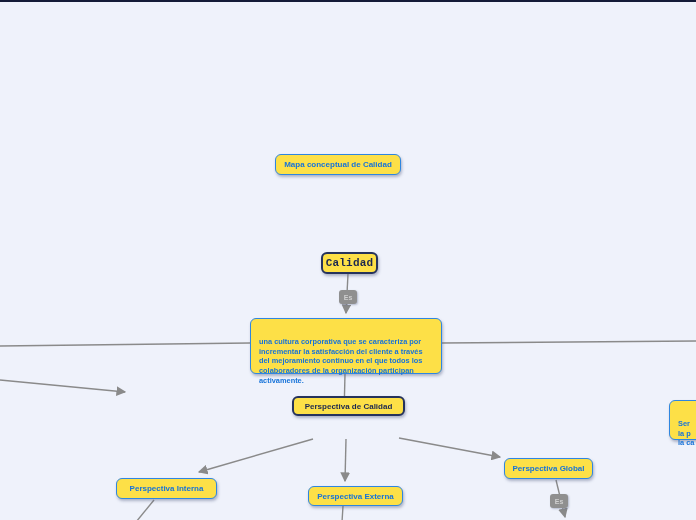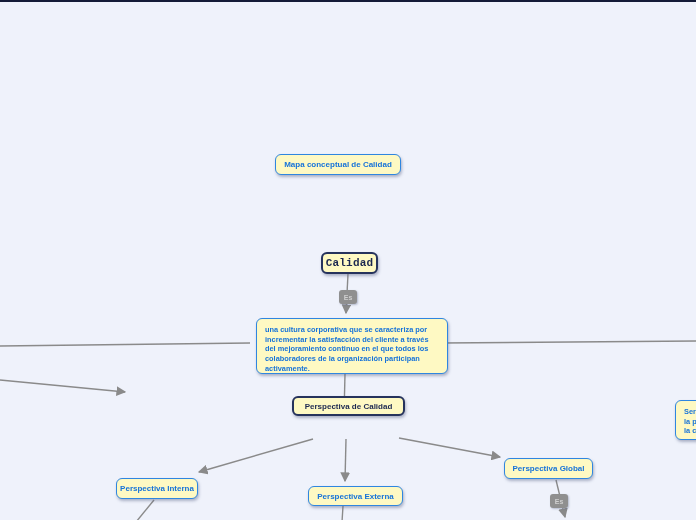--- a/index.html
+++ b/index.html
@@ -16,21 +16,21 @@
     border-top: 2px solid #141b38;
     box-sizing: border-box;
   }
   #edges {
     position: absolute;
     left: 0; top: 0;
     width: 696px; height: 520px;
   }
   .node {
     position: absolute;
-    background: #fef9c3;
+    background: #fde047;
     border-radius: 6px;
     font-weight: 700;
     box-shadow: 1px 2px 3px rgba(90,100,135,0.45);
     display: flex;
     align-items: center;
     justify-content: center;
     text-align: center;
     box-sizing: border-box;
     white-space: nowrap;
     cursor: default;
@@ -45,22 +45,21 @@
   }
   .label8  { font-size: 8px; }
   .label11 { font-size: 11px; letter-spacing: .2px; font-family: Liberation Mono, monospace; }
   .textbox {
     justify-content: flex-start;
     align-items: flex-start;
     text-align: left;
     white-space: normal;
     font-size: 7.4px;
     line-height: 1.3;
-    padding: 6px 8px;
-    margin-left: 6px;
+    padding: 18px 8px;
   }
   .preline { white-space: pre-line; }
   .badge {
     position: absolute;
     width: 18px;
     height: 14px;
     background: #8f8f8f;
     border-radius: 3px;
     color: #cfcfcf;
     font-size: 7px;
@@ -71,21 +70,21 @@
     box-shadow: 1px 1px 2px rgba(90,100,135,0.4);
   }
   
   #n-mapa        { left: 275px; top: 152px; width: 126px; height: 21px; }
   #n-calidad     { left: 321px; top: 250px; width: 57px;  height: 22px; }
   #b-es1         { left: 339px; top: 288px; }
   #n-definition  { left: 250px; top: 316px; width: 192px; height: 56px; }
   #n-leftgoal    { left: 25px;  top: 394px; width: 189px; height: 36px; }
   #n-rightpart   { left: 669px; top: 398px; width: 130px; height: 40px; }
   #n-pcalidad    { left: 292px; top: 394px; width: 113px; height: 20px; }
-  #n-pinterna    { left: 116px; top: 476px; width: 82px;  height: 21px; }
+  #n-pinterna    { left: 116px; top: 476px; width: 101px;  height: 21px; }
   #n-pexterna    { left: 296px; top: 484px; width: 95px;  height: 20px; margin-left: 12px; }
   #n-pglobal     { left: 504px; top: 456px; width: 89px;  height: 21px; }
   #b-es2         { left: 550px; top: 492px; }
 </style>
 </head>
 <body>
 
 <div id="canvas">
 
   <svg id="edges" viewBox="0 0 696 520" xmlns="http://www.w3.org/2000/svg">

